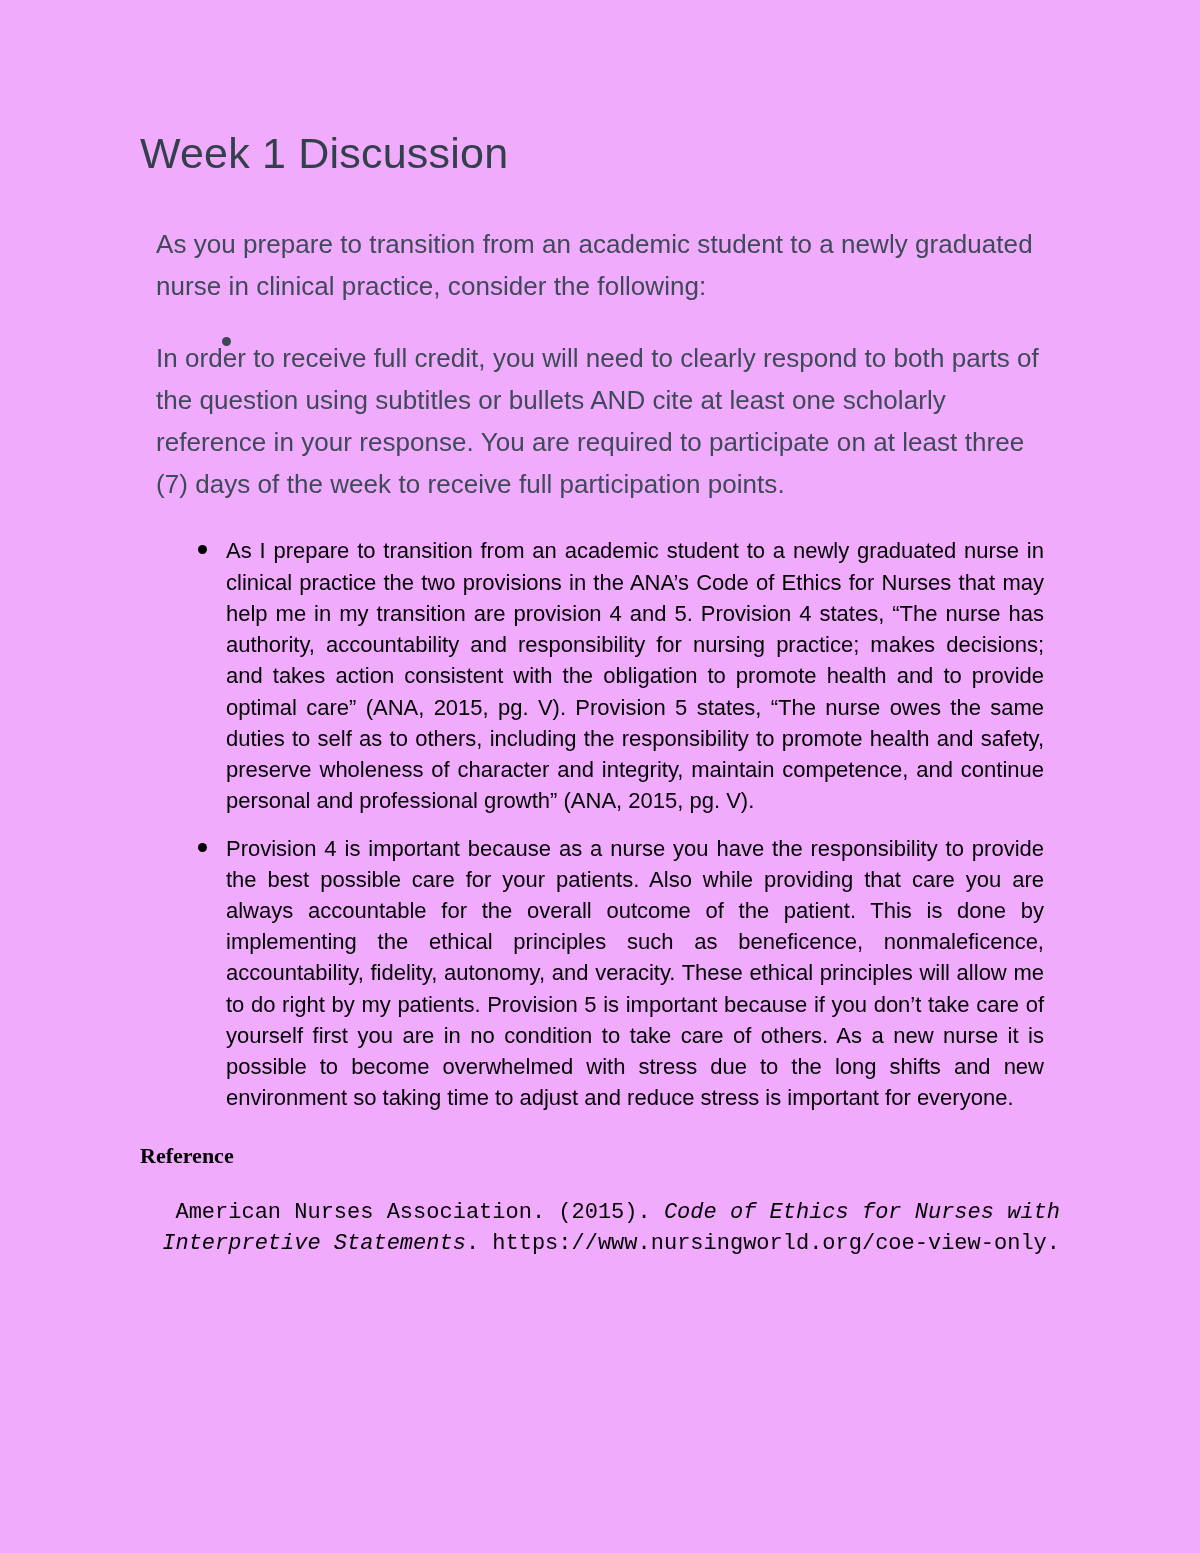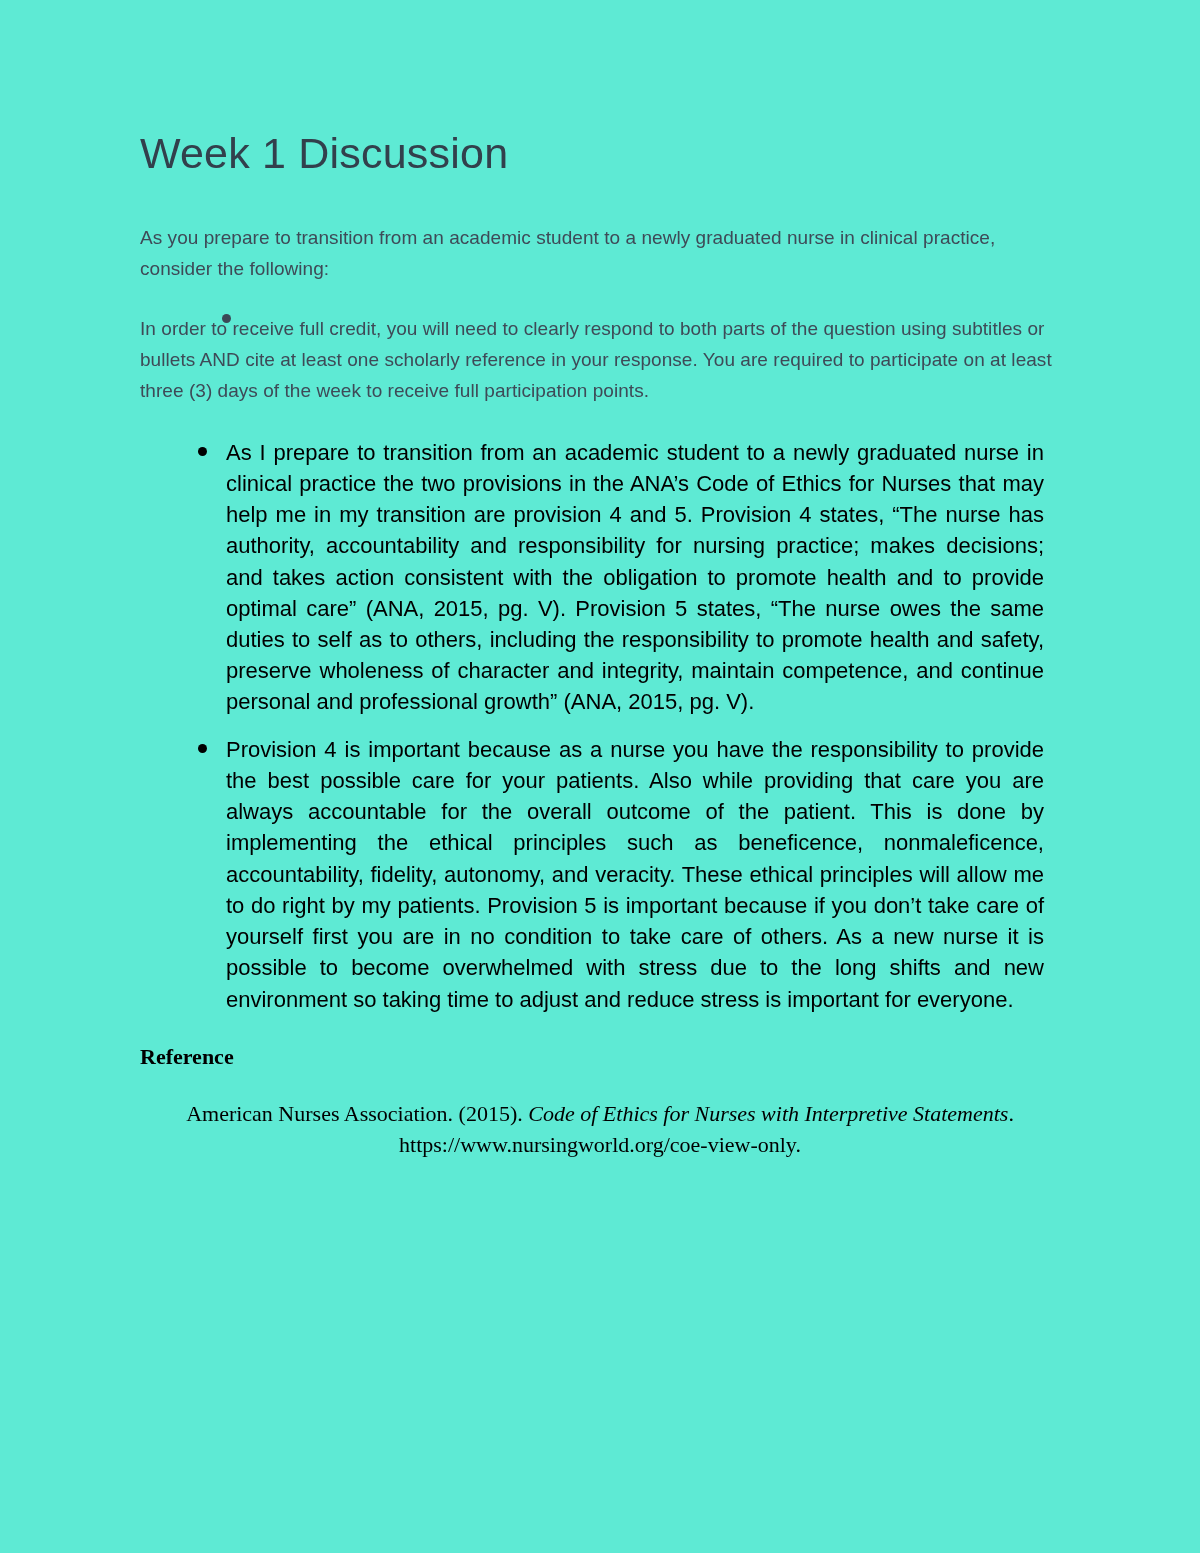--- a/index.html
+++ b/index.html
@@ -15,21 +15,21 @@
     overflow: hidden;
     font-family: "Liberation Sans", sans-serif;
     -webkit-font-smoothing: antialiased;
   }
 
   .page {
     position: absolute;
     top: 0; left: 0;
     width: 1200px;
     height: 1553px;
-    background: #5eead4;
+    background: #f0abfc;
     box-sizing: border-box;
     padding: 0 140px 0 140px;
   }
 
   
   .doc-title {
     font-family: "Liberation Sans", sans-serif;
     font-size: 43px;
     font-weight: 400;
     color: #32404c;
@@ -38,24 +38,24 @@
     padding-top: 128px;
     line-height: 1.18;
   }
 
   
   .prompt-block {
     margin-top: 44px;
   }
   .prompt-para {
     font-family: "Liberation Sans", sans-serif;
-    font-size: 19px;
+    font-size: 26px;
     line-height: 1.62;
     color: #3e4a57;
-    margin: 0;
+    margin: 16px;
     letter-spacing: 0.05px;
   }
 
   .prompt-list {
     list-style: none;
     margin: 18px 0 0 0;
     padding: 0 0 0 82px;
   }
   .prompt-list > li {
     position: relative;
@@ -118,25 +118,25 @@
   .reference-heading {
     font-family: "Liberation Serif", serif;
     font-size: 22px;
     font-weight: bold;
     color: #000000;
     text-align: left;
     margin: 26px 0 0 0;
     line-height: 1.42;
   }
   .reference-citation {
-    font-family: Liberation Serif, serif;
+    font-family: Liberation Mono, monospace;
     font-size: 22px;
     line-height: 1.42;
     color: #000000;
-    text-align: center;
+    text-align: right;
     margin: 26px 0 0 0;
   }
   .reference-citation .italic-title {
     font-style: italic;
   }
 </style>
 </head>
 <body>
 
 <div class="page">
@@ -146,21 +146,21 @@
   <div class="prompt-block">
 
     <p class="prompt-para">As you prepare to transition from an academic student to a newly graduated nurse in clinical practice, consider the following:</p>
 
     <ul class="prompt-list">
       <li>
         <span class="bullet-dot"></span>
       </li>
     </ul>
 
-    <p class="prompt-para prompt-para-2">In order to receive full credit, you will need to clearly respond to both parts of the question using subtitles or bullets AND cite at least one scholarly reference in your response. You are required to participate on at least three (3) days of the week to receive full participation points.</p>
+    <p class="prompt-para prompt-para-2">In order to receive full credit, you will need to clearly respond to both parts of the question using subtitles or bullets AND cite at least one scholarly reference in your response. You are required to participate on at least three (7) days of the week to receive full participation points.</p>
 
   </div>
 
   <div class="response-block">
     <ul class="response-list">
       <li>
         <span class="bullet-dot"></span>
         <span>As I prepare to transition from an academic student to a newly graduated nurse in clinical practice the two provisions in the ANA’s Code of Ethics for Nurses that may help me in my transition are provision 4 and 5. Provision 4 states, “The nurse has authority, accountability and responsibility for nursing practice; makes decisions; and takes action consistent with the obligation to promote health and to provide optimal care” (ANA, 2015, pg. V). Provision 5 states, “The nurse owes the same duties to self as to others, including the responsibility to promote health and safety, preserve wholeness of character and integrity, maintain competence, and continue personal and professional growth” (ANA, 2015, pg. V).</span>
       </li>
       <li>

